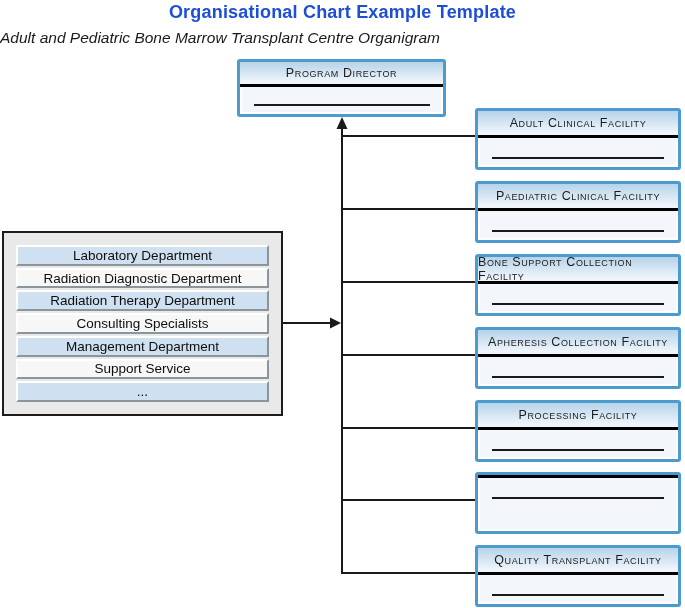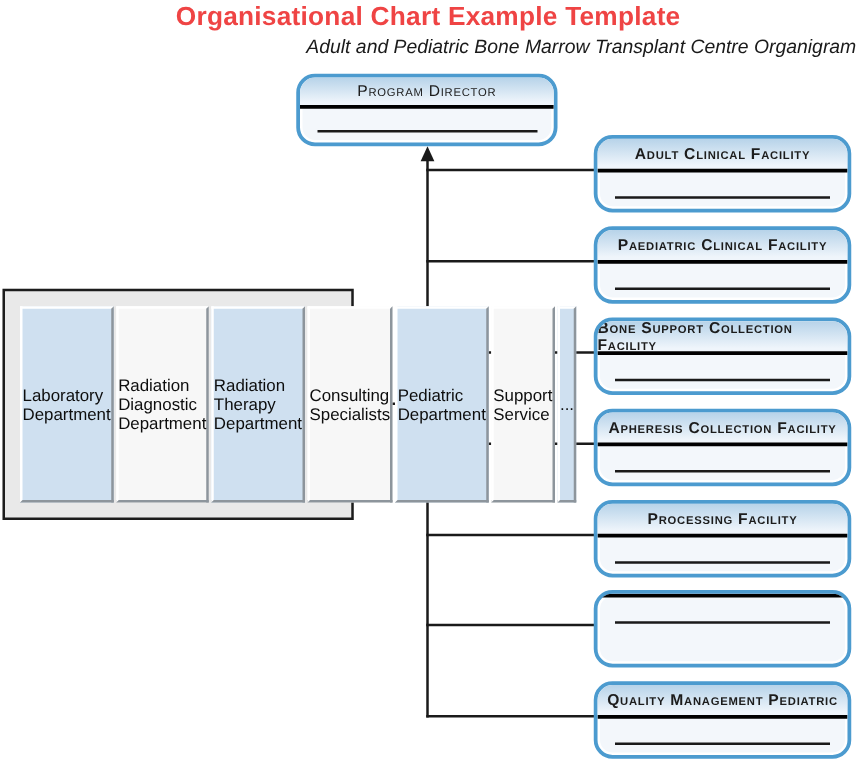--- a/index.html
+++ b/index.html
@@ -4,53 +4,53 @@
 <style>
   html,body{margin:0;padding:0;background:#ffffff;}
   #canvas{
     position:relative;width:685px;height:608px;overflow:hidden;
     background:#ffffff;
     font-family:"Liberation Sans", sans-serif;
     color:#111;
   }
   .chart-title{
     position:absolute;top:2px;left:0;width:685px;text-align:center;
-    font-size:21px;font-weight:bold;letter-spacing:0.2px;color:#ef4444;
+    font-size:18px;font-weight:bold;letter-spacing:0.2px;color:#1d4ed8;
   }
   .chart-subtitle{
-    position:absolute;top:29px;left:0;width:685px;text-align:right;
+    position:absolute;top:29px;left:0;width:685px;text-align:left;
     font-size:15.5px;font-style:italic;color:#1a1a1a;
   }
   svg.connectors{position:absolute;left:0;top:0;}
   
   .node{
     position:absolute;box-sizing:border-box;
-    border:3px solid #4c9bcf;border-radius:15px;
+    border:3px solid #4c9bcf;border-radius:3px;
     background:#f3f7fb;
     box-shadow:inset 0 0 0 2px #ffffff;
     overflow:hidden;
   }
   .node.root{left:237px;top:59px;width:209px;height:58px;}
-  .node.facility{left:475px;width:206px;height:62px;font-weight:bold;}
+  .node.facility{left:475px;width:206px;height:62px;}
   .node-header{
     display:flex;align-items:center;justify-content:center;
     background:linear-gradient(#b7d3e9,#eff5fb 90%);
     font-variant:small-caps;font-size:12.5px;letter-spacing:0.6px;
     color:#1c1c1c;
   }
   .node.root .node-header{height:22px;}
   .node.facility .node-header{height:24px;}
   .node-divider{height:3px;background:#000;}
   .blank-line{width:172px;margin:19px auto 0;border-top:2px solid #1a1a1a;height:0;}
   .node.root .blank-line{width:176px;margin-top:17px;}
   
   .stack{
     position:absolute;left:2px;top:231px;width:281px;height:185px;
     box-sizing:border-box;border:2px solid #1c1c1c;background:#e9e9e9;
-    padding:12px;display:flex;flex-direction:row;gap:2px;
+    padding:12px;display:flex;flex-direction:column;gap:2px;
   }
   .dept-row{
     flex:1;box-sizing:border-box;
     border-width:2px;border-style:solid;
     border-color:#ffffff #8d959c #8d959c #ffffff;
     display:flex;align-items:center;justify-content:center;
     font-size:13.5px;color:#0d0d0d;
   }
   .dept-row:nth-child(odd){background:#cfe0f0;}
   .dept-row:nth-child(even){background:#f7f7f7;}
@@ -116,28 +116,28 @@
     <div class="node-divider"></div>
     <div class="blank-line"></div>
   </div>
 
   <div class="node facility" style="top:472px">
     <div class="node-divider"></div>
     <div class="blank-line"></div>
   </div>
 
   <div class="node facility" style="top:545px">
-    <div class="node-header">Quality Management Pediatric</div>
+    <div class="node-header">Quality Transplant Facility</div>
     <div class="node-divider"></div>
     <div class="blank-line"></div>
   </div>
 
   <div class="stack">
     <div class="dept-row">Laboratory Department</div>
     <div class="dept-row">Radiation Diagnostic Department</div>
     <div class="dept-row">Radiation Therapy Department</div>
     <div class="dept-row">Consulting Specialists</div>
-    <div class="dept-row">Pediatric Department</div>
+    <div class="dept-row">Management Department</div>
     <div class="dept-row">Support Service</div>
     <div class="dept-row">...</div>
   </div>
 
 </div>
 
 </body></html>

